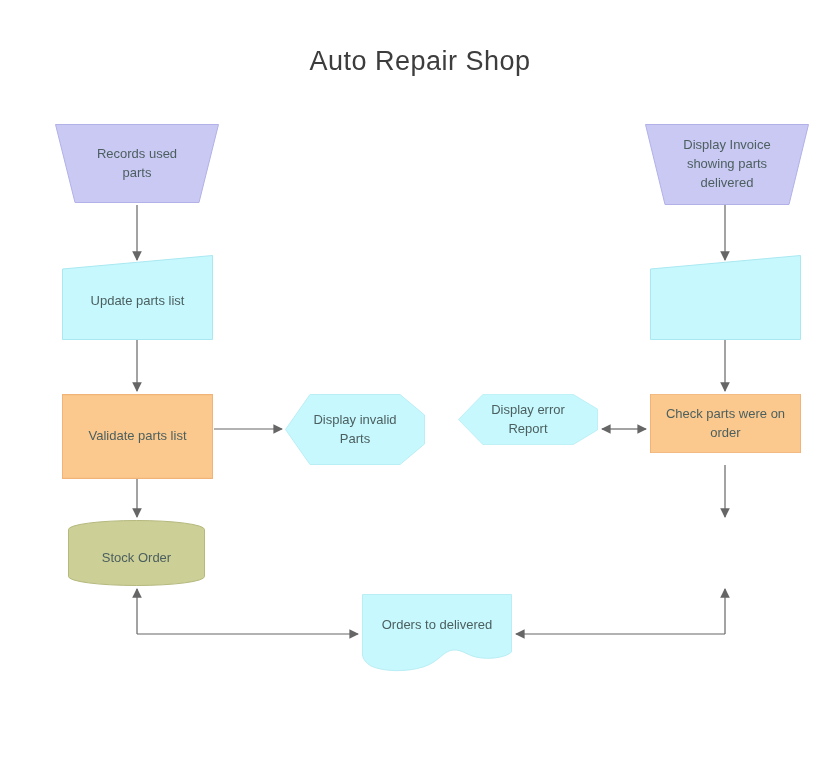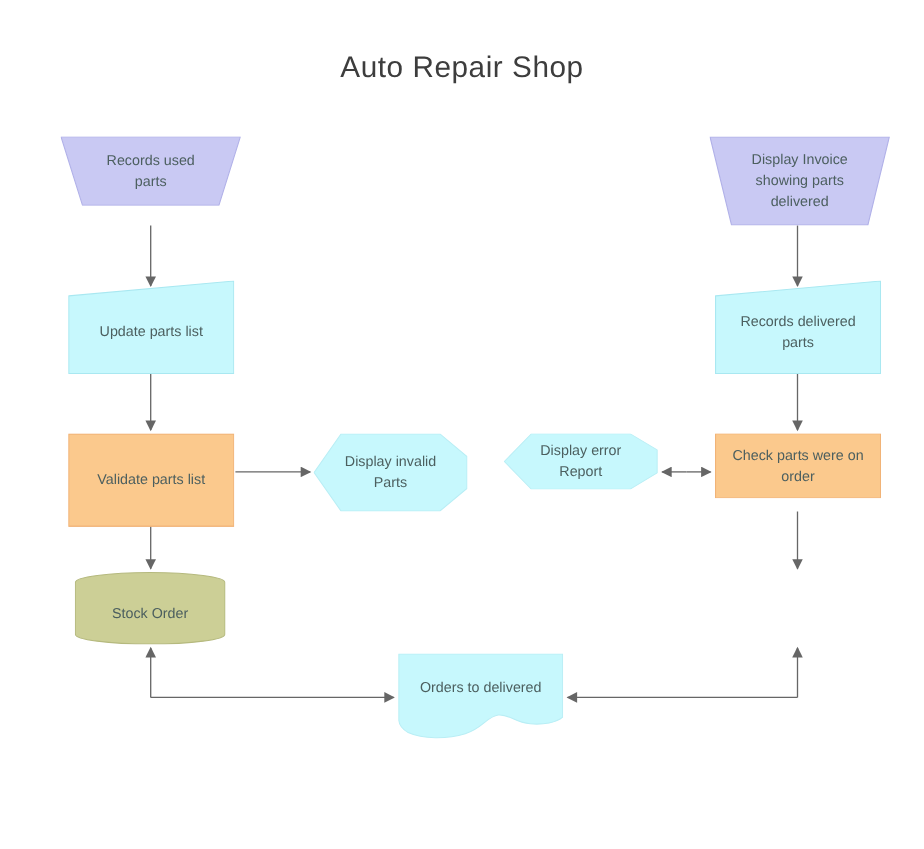--- a/index.html
+++ b/index.html
@@ -57,21 +57,21 @@
     <path class="edge" d="M725 340 L725 391" marker-end="url(#arr)"></path>
     <path class="edge" d="M725 465 L725 517" marker-end="url(#arr)"></path>
     <path class="edge" d="M624 429 L602 429" marker-end="url(#arr)"></path>
     <path class="edge" d="M624 429 L646 429" marker-end="url(#arr)"></path>
     <path class="edge" d="M137 634 L137 589" marker-end="url(#arr)"></path>
     <path class="edge" d="M137 634 L358 634" marker-end="url(#arr)"></path>
     <path class="edge" d="M725 634 L725 589" marker-end="url(#arr)"></path>
     <path class="edge" d="M725 634 L516 634" marker-end="url(#arr)"></path>
   </svg>
 
-  <div class="node" style="left:55px;top:124px;width:164px;height:63px">
+  <div class="node" style="left:55px;top:124px;width:164px;height:79px">
     <svg class="shape" viewBox="0 0 164 81" preserveAspectRatio="none">
       <polygon class="manual-operation" points="0.5,0.5 163.5,0.5 144,80.5 20,80.5"></polygon>
     </svg>
     <div class="label" style="max-width:96px">Records used parts</div>
   </div>
 
   <div class="node" style="left:62px;top:255px;width:151px;height:85px">
     <svg class="shape" viewBox="0 0 151 85" preserveAspectRatio="none">
       <polygon class="manual-input" points="0.5,14 150.5,0.5 150.5,84.5 0.5,84.5"></polygon>
     </svg>
@@ -117,21 +117,20 @@
     <svg class="shape" viewBox="0 0 164 81" preserveAspectRatio="none">
       <polygon class="manual-operation" points="0.5,0.5 163.5,0.5 144,80.5 20,80.5"></polygon>
     </svg>
     <div class="label" style="max-width:120px">Display Invoice showing parts delivered</div>
   </div>
 
   <div class="node" style="left:650px;top:255px;width:151px;height:85px">
     <svg class="shape" viewBox="0 0 151 85" preserveAspectRatio="none">
       <polygon class="manual-input" points="0.5,14 150.5,0.5 150.5,84.5 0.5,84.5"></polygon>
     </svg>
-    <div class="label" style="max-width:120px;padding-top:8px">Records delivered parts</div>
   </div>
 
   <div class="node" style="left:650px;top:394px;width:151px;height:59px">
     <svg class="shape" viewBox="0 0 151 71" preserveAspectRatio="none">
       <rect class="process" x="0.5" y="0.5" width="150" height="70"></rect>
     </svg>
     <div class="label" style="max-width:128px">Check parts were on order</div>
   </div>
 
 

